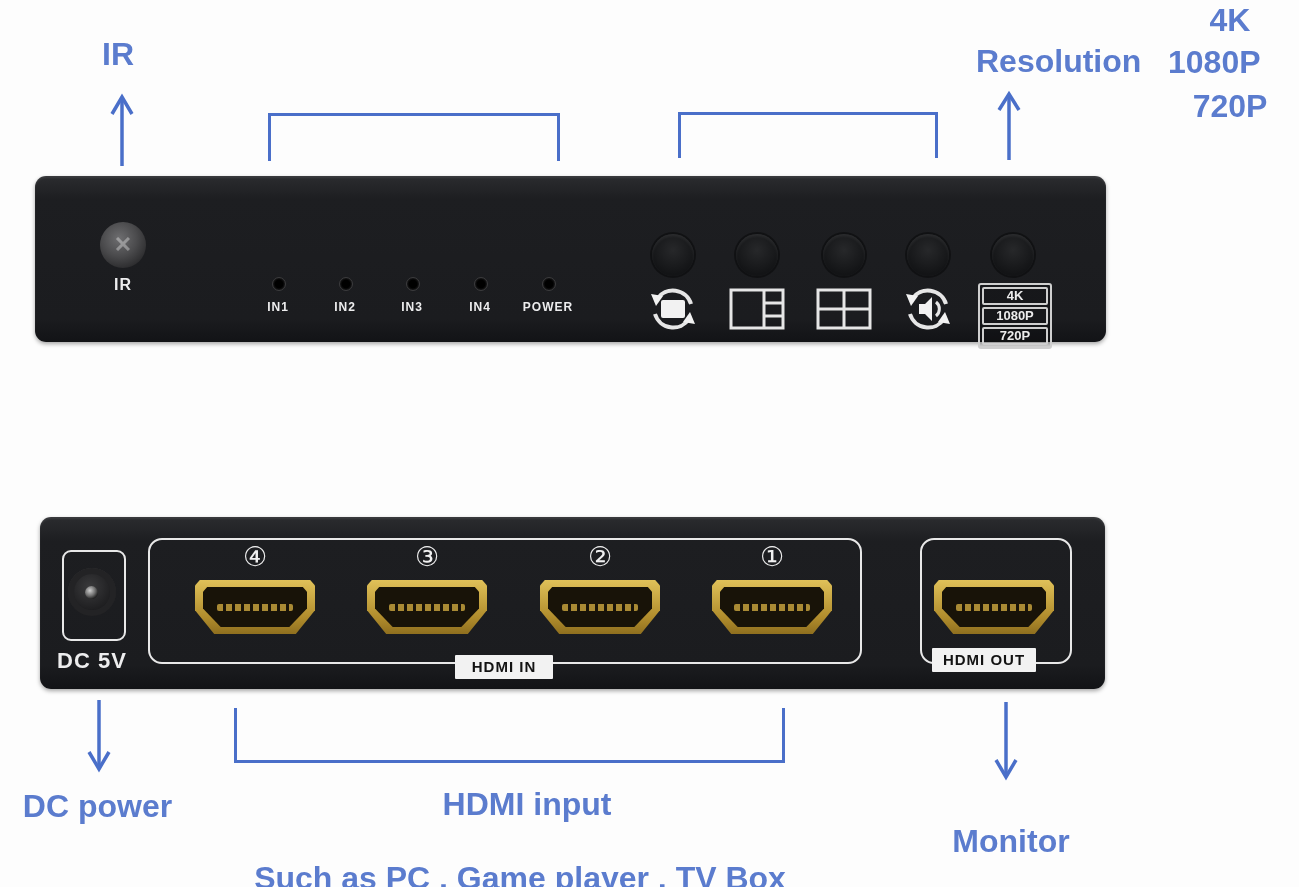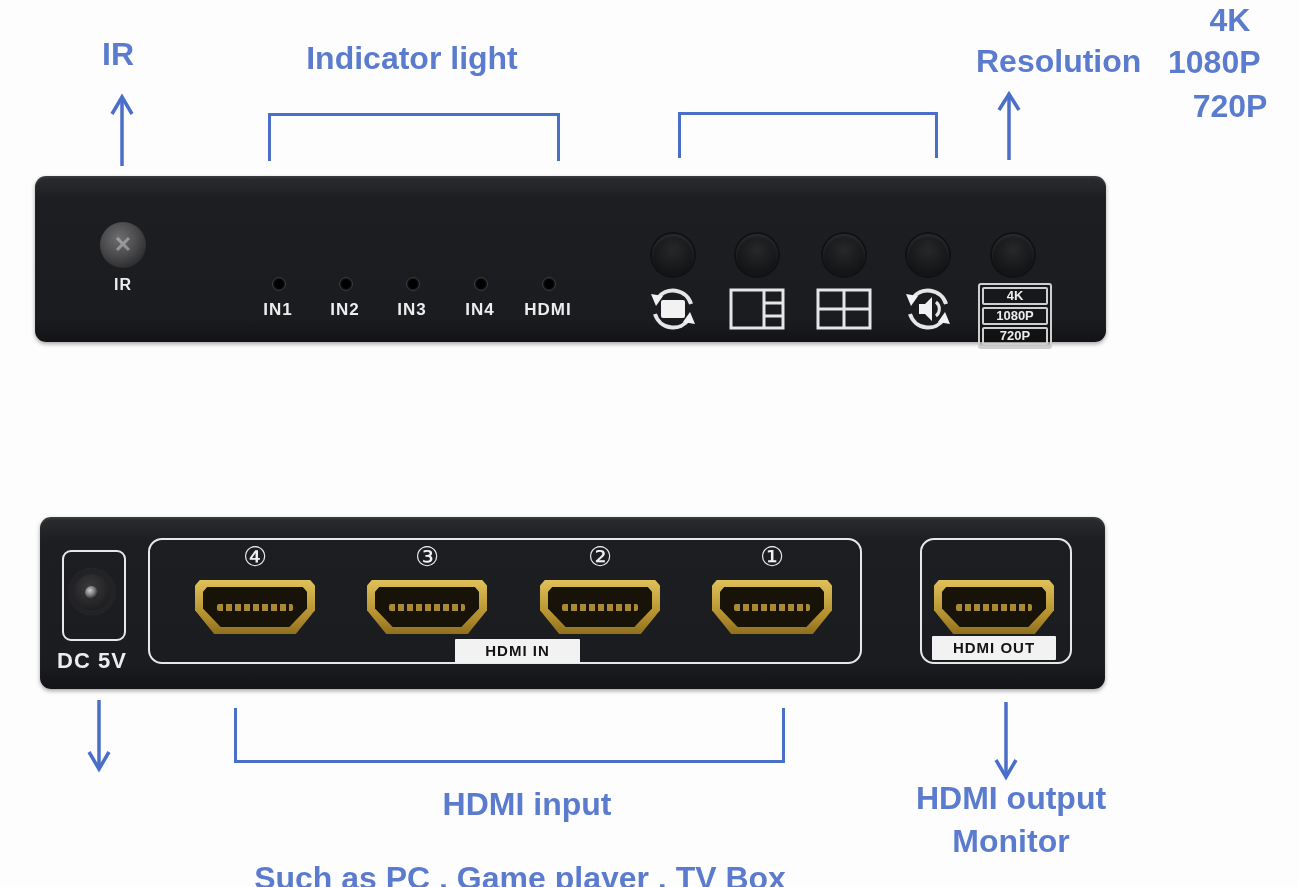--- a/index.html
+++ b/index.html
@@ -10,21 +10,21 @@
   .ann{position:absolute;color:#5b7cce;font-weight:bold;font-size:32px;white-space:nowrap;}
   .ann.center{text-align:center;}
   .bracket-down{position:absolute;border:3px solid #4a6fc9;border-bottom:none;}
   .bracket-up{position:absolute;border:3px solid #4a6fc9;border-top:none;}
   .arrow-svg{position:absolute;}
   .arrow-svg path{stroke:#4a6fc9;stroke-width:3.5;fill:none;}
 
   
   .panel{position:absolute;background:linear-gradient(#2b2c2f,#1d1e21 14%,#1b1c1f 86%,#121316);
          border-radius:11px;box-shadow:0 2px 4px rgba(0,0,0,.35), inset 0 2px 2px rgba(255,255,255,.08);}
-  .panel-label{position:absolute;color:#ededee;font-weight:bold;font-size:17px;letter-spacing:1px;
+  .panel-label{position:absolute;color:#ededee;font-weight:bold;font-size:12px;letter-spacing:1px;
                text-align:center;}
 
   
   .ir-dome{position:absolute;width:46px;height:46px;border-radius:50%;
            background:radial-gradient(circle at 42% 36%, #6e6e70, #4a4a4c 45%, #2b2b2d 78%);}
   .ir-dome span{position:absolute;left:0;top:0;width:100%;height:100%;display:flex;
                 align-items:center;justify-content:center;color:rgba(255,255,255,.35);
                 font-size:22px;font-weight:bold;}
   .led{position:absolute;width:12px;height:12px;border-radius:50%;
        background:radial-gradient(circle,#000 45%,#2f2f31);border:1px solid #3b3b3d;}
@@ -64,21 +64,20 @@
 <body>
 
 <div class="stage">
 
   <div class="ann" style="left:102px;top:36px;">IR</div>
   <svg class="arrow-svg" style="left:104px;top:90px;" width="36" height="80">
     <path d="M18 76 V10"></path>
       <path d="M8 24 L18 7 L28 24"></path>
   </svg>
 
-  <div class="ann center" style="left:262px;top:40px;width:300px;">Indicator light</div>
   <div class="bracket-down" style="left:268px;top:113px;width:286px;height:45px;"></div>
 
   <div class="bracket-down" style="left:678px;top:112px;width:254px;height:43px;"></div>
 
   <div class="ann" style="left:976px;top:43px;">Resolution</div>
   <svg class="arrow-svg" style="left:991px;top:88px;" width="36" height="76">
     <path d="M18 72 V9"></path>
       <path d="M8 22 L18 6 L28 22"></path>
   </svg>
   <div class="ann center" style="left:1168px;top:2px;width:124px;">4K</div>
@@ -94,21 +93,21 @@
 
     <div class="led" style="left:237px;top:101px;"></div>
     <div class="led" style="left:304px;top:101px;"></div>
     <div class="led" style="left:371px;top:101px;"></div>
     <div class="led" style="left:439px;top:101px;"></div>
     <div class="led" style="left:507px;top:101px;"></div>
     <div class="panel-label" style="left:213px;top:124px;width:60px;">IN1</div>
     <div class="panel-label" style="left:280px;top:124px;width:60px;">IN2</div>
     <div class="panel-label" style="left:347px;top:124px;width:60px;">IN3</div>
     <div class="panel-label" style="left:415px;top:124px;width:60px;">IN4</div>
-    <div class="panel-label" style="left:473px;top:124px;width:80px;">HDMI</div>
+    <div class="panel-label" style="left:473px;top:124px;width:80px;">POWER</div>
 
     <div class="pbtn" style="left:617px;top:58px;"></div>
     <div class="pbtn" style="left:701px;top:58px;"></div>
     <div class="pbtn" style="left:788px;top:58px;"></div>
     <div class="pbtn" style="left:872px;top:58px;"></div>
     <div class="pbtn" style="left:957px;top:58px;"></div>
 
     <svg class="icon-svg" style="left:613px;top:108px;" width="50" height="50" viewBox="0 0 50 50">
       <path d="M43 20 A19 19 0 0 0 9 15" stroke-width="4"></path>
       <polygon class="fillw" points="3,10 15,12 8,22"></polygon>
@@ -174,40 +173,40 @@
         </div>
     </div>
 
     <div class="port-num" style="left:702px;top:24px;width:60px;">①</div>
     <div class="hdmi-shell" style="left:672px;top:63px;">
       <div class="hdmi-cavity">
         <div class="hdmi-pins"></div>
         </div>
     </div>
 
-    <div class="port-tag" style="left:415px;top:122px;width:125px;">HDMI IN</div>
+    <div class="port-tag" style="left:415px;top:138px;width:98px;">HDMI IN</div>
 
     <div class="outline" style="left:880px;top:21px;width:148px;height:122px;"></div>
     <div class="hdmi-shell" style="left:894px;top:63px;">
       <div class="hdmi-cavity">
         <div class="hdmi-pins"></div>
         </div>
     </div>
-    <div class="port-tag" style="left:892px;top:119px;width:124px;">HDMI OUT</div>
+    <div class="port-tag" style="left:892px;top:131px;width:104px;">HDMI OUT</div>
   </div>
 
   <svg class="arrow-svg" style="left:81px;top:698px;" width="36" height="80">
     <path d="M18 2 V68"></path>
       <path d="M8 54 L18 71 L28 54"></path>
   </svg>
+  <div class="ann center" style="left:0px;top:788px;width:195px;">DC power</div>
 
   <div class="bracket-up" style="left:234px;top:708px;width:545px;height:52px;"></div>
   <div class="ann center" style="left:317px;top:786px;width:420px;">HDMI input</div>
   <div class="ann center" style="left:140px;top:822px;width:760px;margin-top:38px;">Such as PC , Game player , TV Box</div>
 
   <svg class="arrow-svg" style="left:988px;top:700px;" width="36" height="86">
     <path d="M18 2 V74"></path>
       <path d="M8 60 L18 77 L28 60"></path>
   </svg>
-  <div class="ann center" style="left:880px;top:780px;width:262px;">HDMI output</div>
   <div class="ann center" style="left:880px;top:823px;width:262px;">Monitor</div>
 
 </div>
 
 </body></html>

